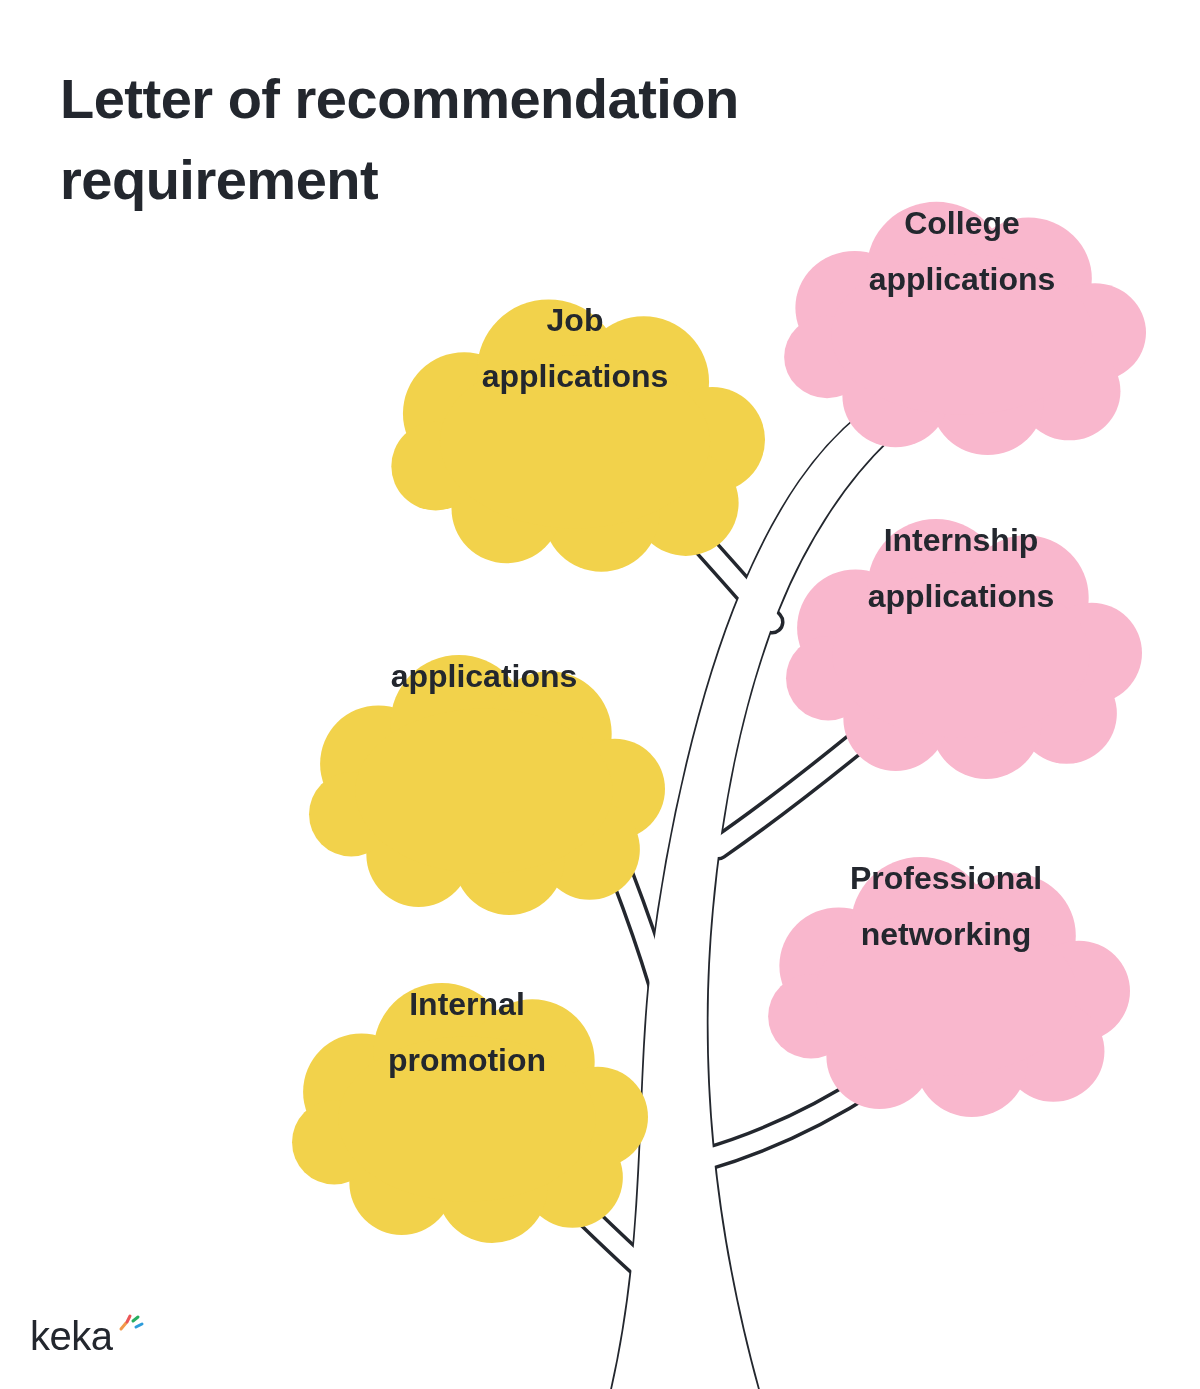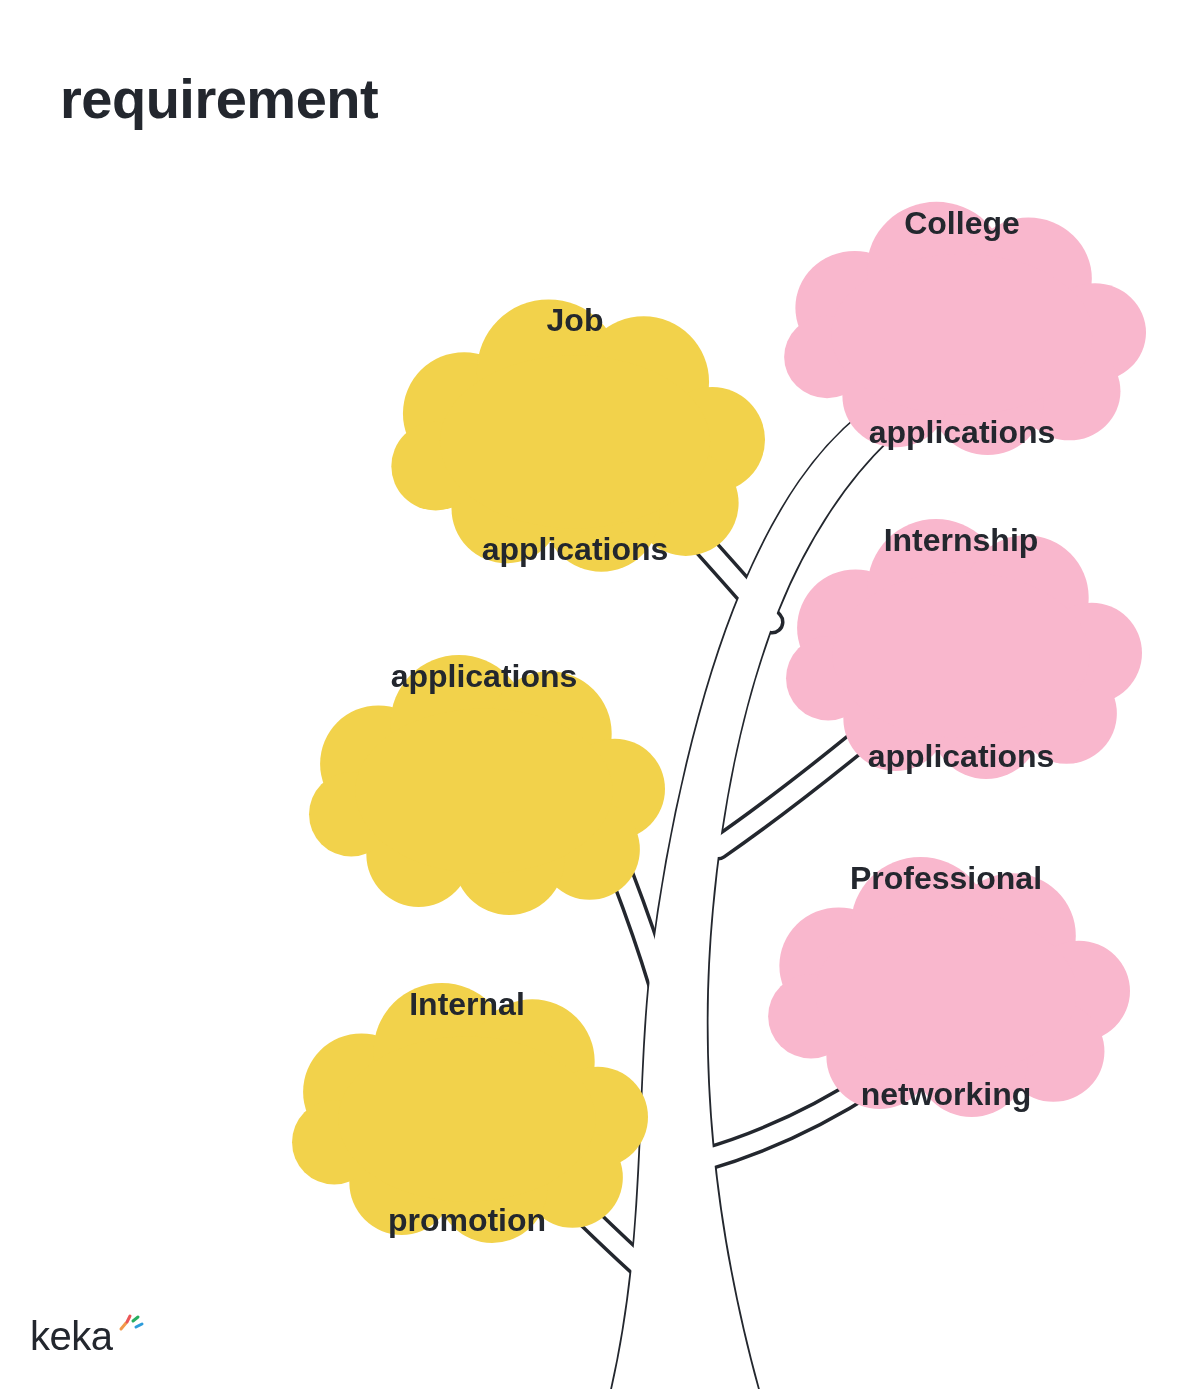--- a/index.html
+++ b/index.html
@@ -47,21 +47,21 @@
     display:block;
   }
   .cloud-yellow{color:var(--yellow);text-decoration:underline;}
   .cloud-pink{color:var(--pink);}
   .cloud-label{
     position:absolute;
     inset:0;
     display:flex;
     flex-direction:column;
     align-items:center;
-    justify-content:space-between;
+    justify-content:flex-start;
     text-align:center;
     color:var(--ink);
     font-size:32px;
     font-weight:700;
     line-height:1.75;
   }
   .logo{
     position:absolute;
     left:30px; top:1312px;
     z-index:3;
@@ -95,20 +95,21 @@
       <circle cx="285" cy="200" r="50"></circle>
       <circle cx="205" cy="210" r="55"></circle>
       <circle cx="115" cy="205" r="52"></circle>
       <circle cx="48" cy="165" r="42"></circle>
       <ellipse cx="180" cy="142" rx="128" ry="82"></ellipse>
     </g>
   </defs>
 </svg>
 
 <div class="title">
+  <div>Letter of recommendation</div>
   <div>requirement</div>
 </div>
 
 <svg class="tree" viewBox="0 0 1200 1389" aria-hidden="true">
   <defs>
     <path id="trunk" d="M612 1389 C648 1230 636 1090 652 960
          C668 830 700 690 742 590
          C780 500 818 450 860 415
          L888 440
          C846 480 806 540 778 610

